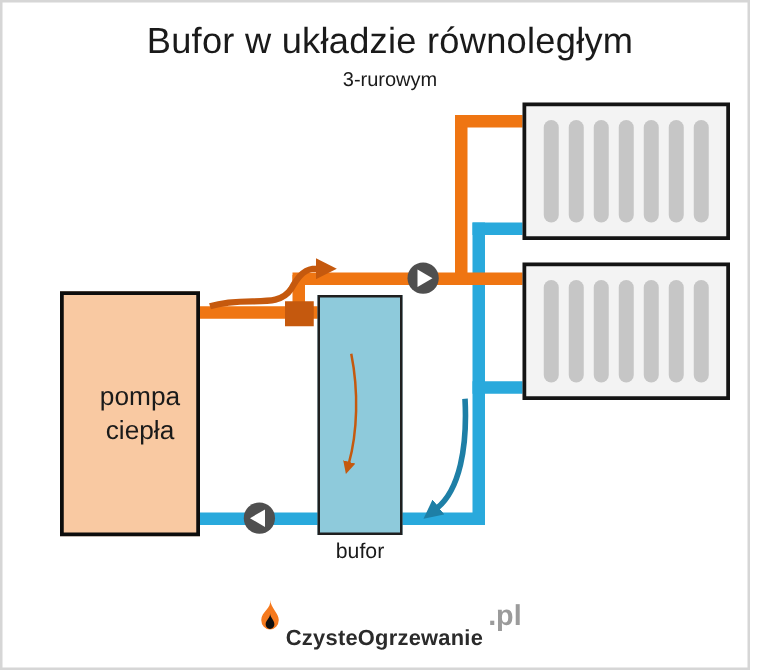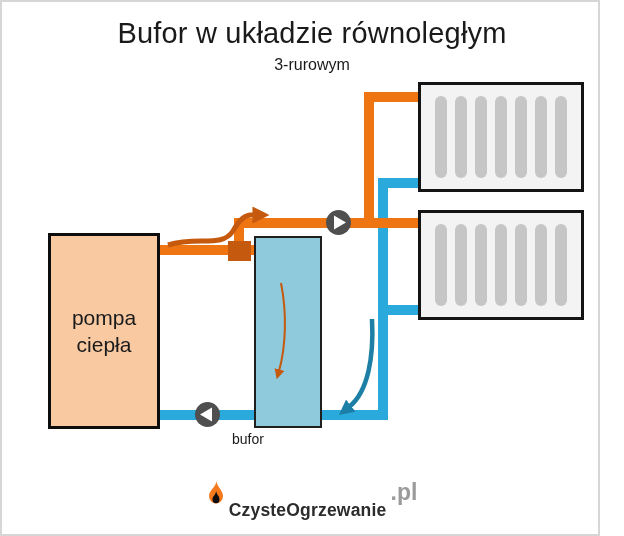--- a/index.html
+++ b/index.html
@@ -35,30 +35,30 @@
   .pipe.blue{background:var(--pipe-blue,#29A9DC);z-index:1;}
   .pipe.orange{background:var(--pipe-orange,#EF7512);z-index:2;}
   .tee-block{
     position:absolute;left:228px;top:241px;width:23px;height:20px;
     background:var(--pipe-orange-dark,#C5590E);z-index:3;
   }
   .box{position:absolute;box-sizing:border-box;z-index:4;}
   .heat-pump{
     left:48px;top:233px;width:112px;height:196px;
     background:var(--heat-pump-fill,#F9C9A2);border:3px solid #0d0d0d;
-    display:flex;align-items:center;justify-content:center;text-align:center;
+    display:flex;align-items:center;justify-content:flex-end;text-align:center;
   }
   .heat-pump span{font-size:21px;line-height:1.3;width:90px;}
   .buffer-tank{
     left:254px;top:236px;width:68px;height:192px;
     background:var(--buffer-fill,#8ECADB);border:2.5px solid #1f1f1f;
   }
   .buffer-label{
-    position:absolute;left:232px;top:431px;width:88px;
-    font-size:14px;z-index:4;
+    position:absolute;left:244px;top:431px;width:88px;text-align:center;
+    font-size:17px;z-index:4;
   }
   .radiator{
     left:418px;width:166px;height:110px;
     background:var(--radiator-fill,#F3F3F3);border:3px solid #141414;
     display:flex;justify-content:space-evenly;align-items:stretch;
     padding:11px 6px;
   }
   .radiator-1{top:82px;}
   .radiator-2{top:210px;}
   .rad-bar{

